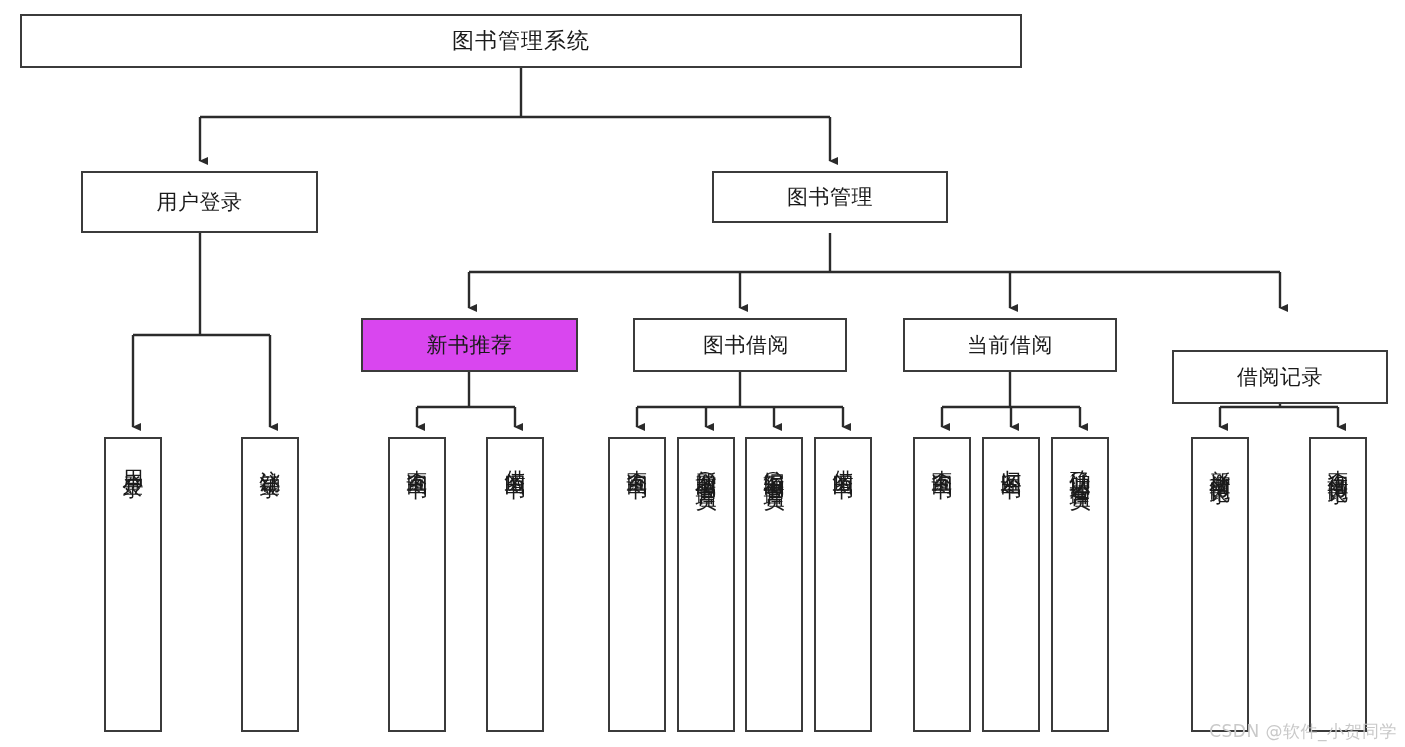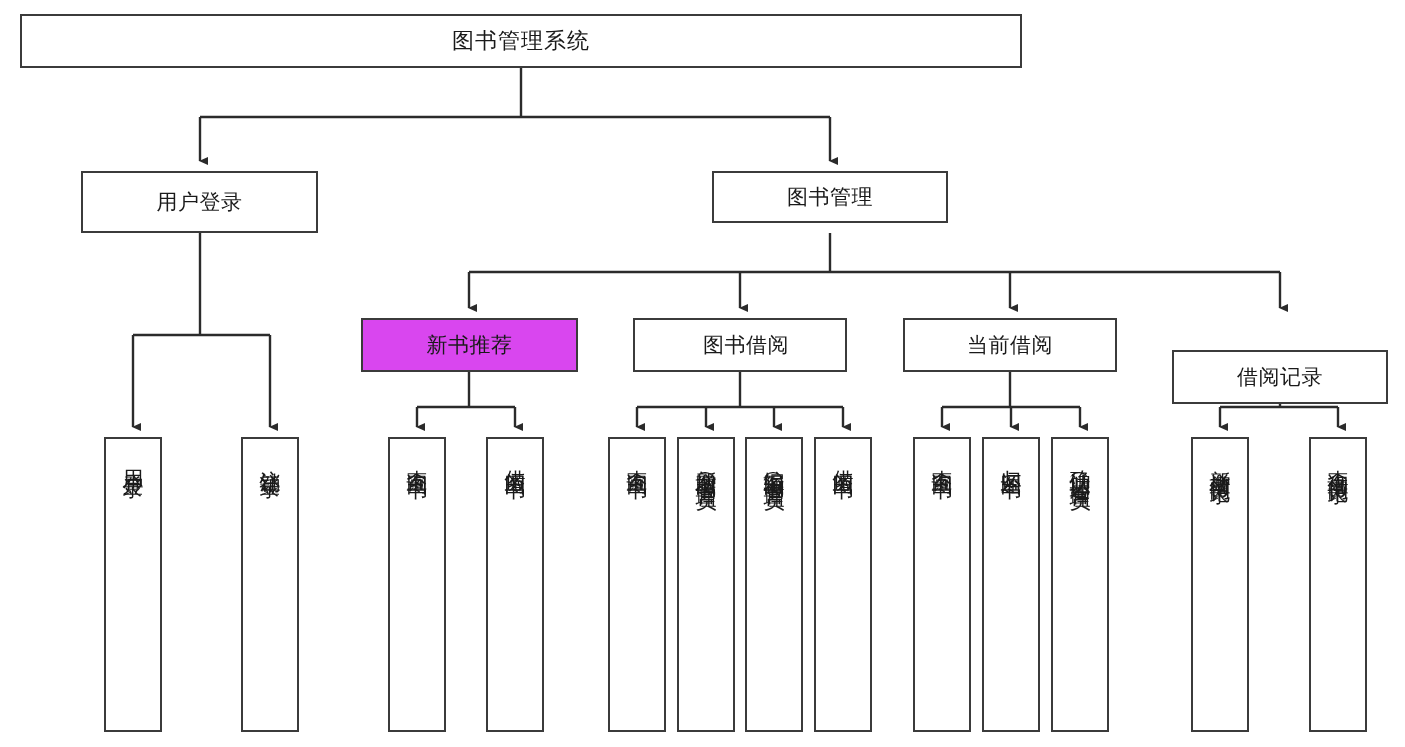--- a/index.html
+++ b/index.html
@@ -176,13 +176,14 @@
         <span class="label">确认归还（管理员）</span>
       </div>
       <div class="node vert" style="left: 1191px; top: 437px; width: 58px; height: 295px; border-color: rgb(59, 59, 59); background: rgb(255, 255, 255); color: rgb(26, 26, 26);">
         <span class="label">新增借阅记录</span>
       </div>
       <div class="node vert" style="left: 1309px; top: 437px; width: 58px; height: 295px; border-color: rgb(59, 59, 59); background: rgb(255, 255, 255); color: rgb(26, 26, 26);">
         <span class="label">查询借阅记录</span>
       </div>
     </div>
 
+  <div class="watermark">CSDN @软件_小贺同学</div>
 </div>
 
 </body></html>

